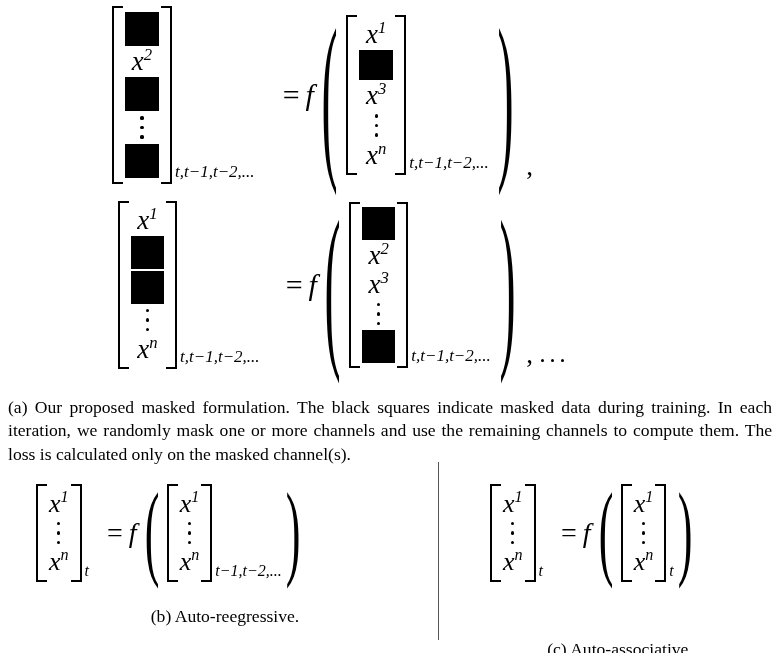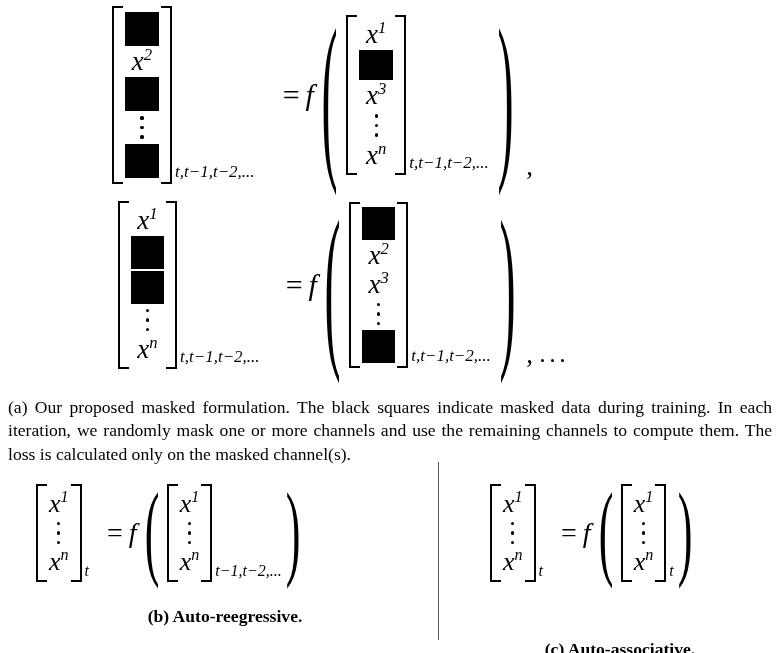--- a/index.html
+++ b/index.html
@@ -134,21 +134,20 @@
     width: 764px;
     font-size: 17.6px;
     line-height: 1.33;
     text-align: justify;
     text-justify: inter-word;
   }
   .caption-sub {
     position: absolute;
     font-size: 17.6px;
     text-align: center;
-    font-weight: bold;
   }
 
   .divider {
     position: absolute;
     left: 438px;
     top: 462px;
     width: 1.4px;
     height: 178px;
     background: #555555;
   }

